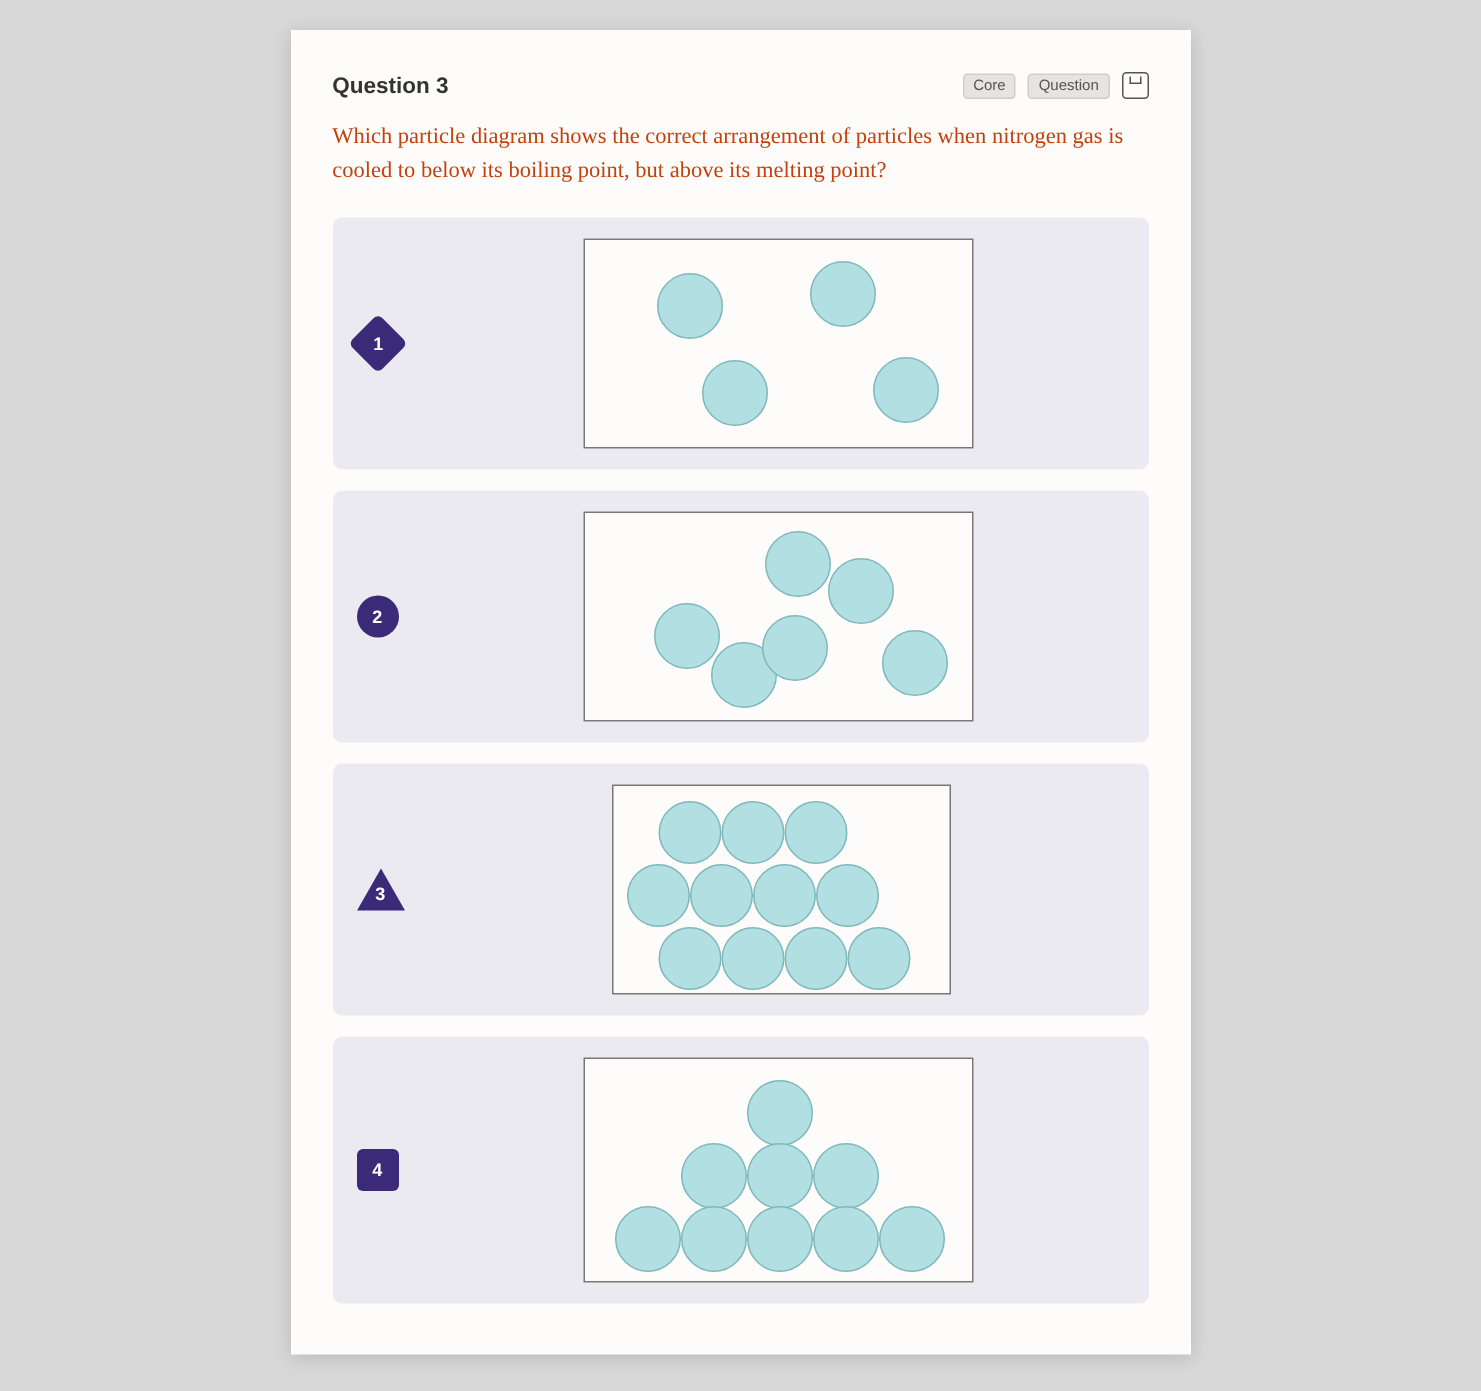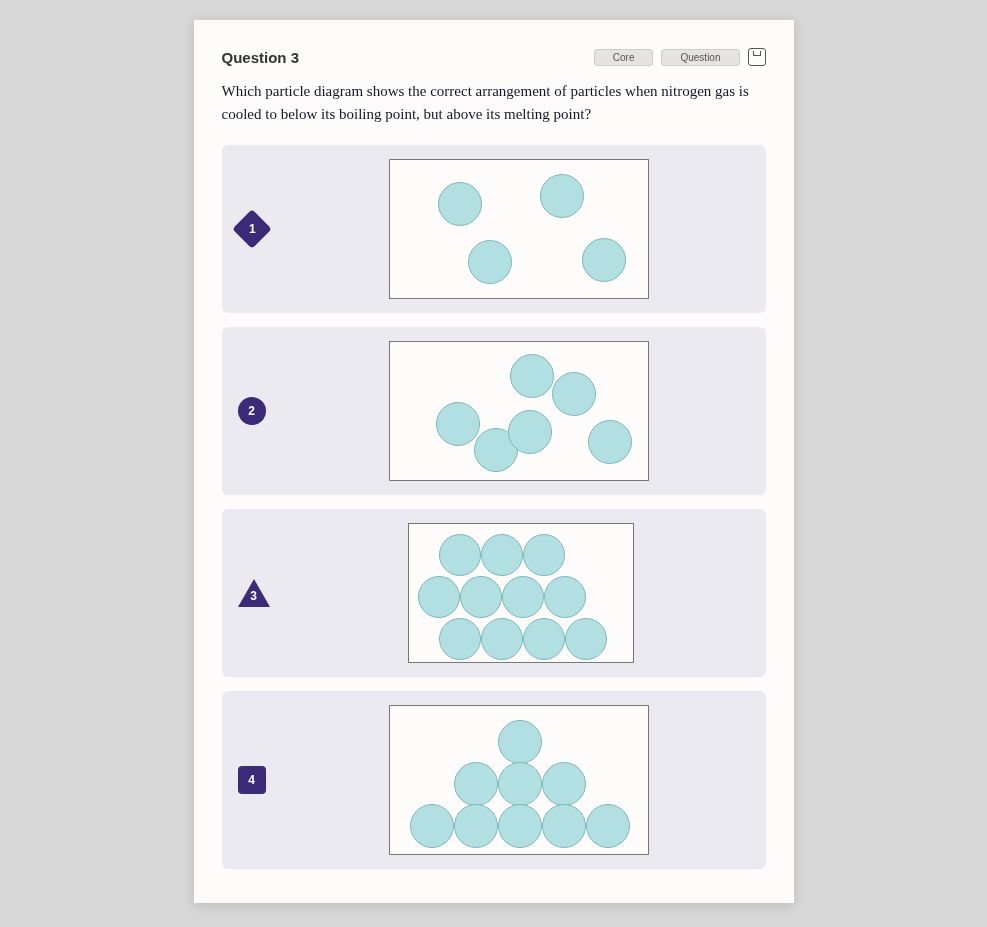--- a/index.html
+++ b/index.html
@@ -30,36 +30,36 @@
     text-align: right;
   }
   .header-right { display: flex; align-items: center; gap: 8px; }
   .tag {
     font-family: -apple-system, Helvetica, Arial, sans-serif;
     font-size: 10px;
     color: #555;
     background: #e6e4e2;
     border: 1px solid #cfcdca;
     border-radius: 3px;
-    padding: 2px 18px;
+    padding: 2px 6px;
   }
   .save-icon {
     width: 18px; height: 18px;
     border: 1.5px solid #555;
     border-radius: 3px;
     position: relative;
   }
   .save-icon::before {
     content:""; position:absolute; top:2px; left:4px; width:6px; height:4px;
     border:1px solid #555; border-top:none;
   }
   .qtext {
     font-size: 15px;
     line-height: 1.55;
-    color: #0f172a;
+    color: #c2410c;
     margin-bottom: 18px;
   }
   .option {
     background: #eceaf1;
     border-radius: 6px;
     padding: 14px 16px;
     margin-bottom: 14px;
     display: flex;
     align-items: center;
     gap: 22px;

